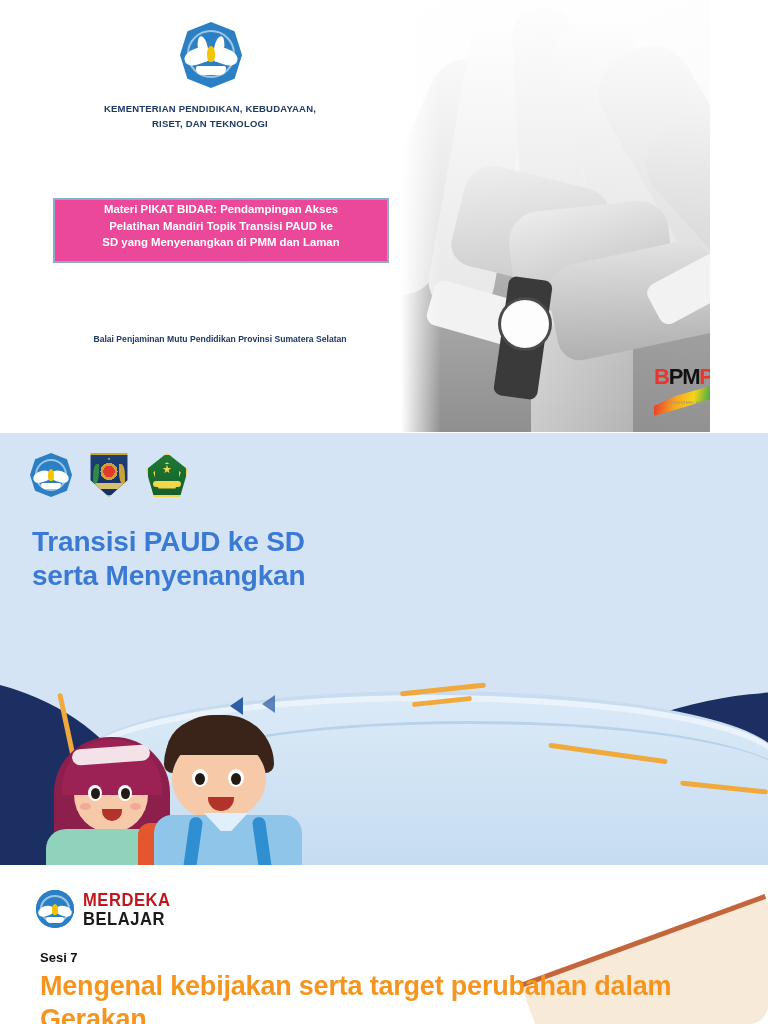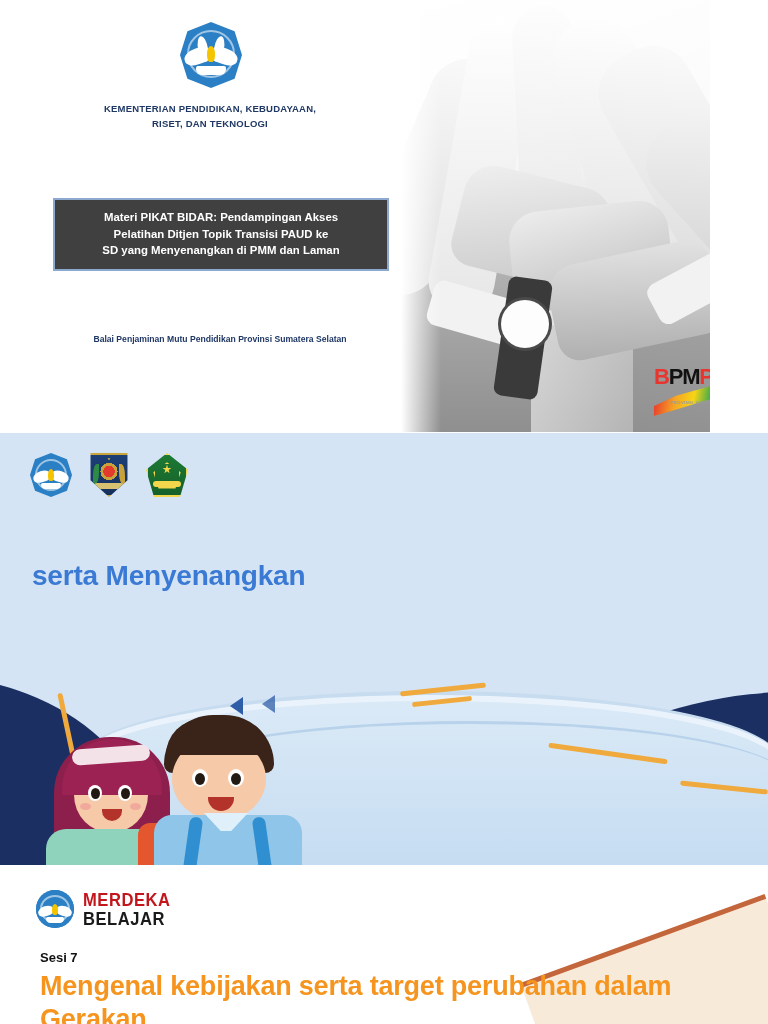--- a/index.html
+++ b/index.html
@@ -63,23 +63,23 @@
   .s1-logo { position:absolute; left:180px; top:22px; width:62px; height:66px; }
 
   .s1-ministry {
     position:absolute; left:60px; top:102px; width:300px;
     text-align:center; color:#1f3864;
     font-size:9.5px; font-weight:bold; line-height:1.55; letter-spacing:.2px;
   }
 
   .s1-titlebox {
     position:absolute; left:53px; top:198px; width:336px;
-    background:#404040;
+    background:#ec4899;
     border:2px solid #8ea9d0;
-    padding:9px 10px 10px 10px;
+    padding:1px 10px 10px 10px;
     text-align:center;
   }
   .s1-titlebox .line {
     color:#ffffff; font-size:11.4px; font-weight:bold; line-height:1.45;
   }
 
   .s1-footer {
     position:absolute; left:40px; top:333px; width:360px;
     text-align:center; color:#1f3864;
     font-size:8.6px; font-weight:bold; line-height:1.6;
@@ -202,21 +202,21 @@
   .kidB .strapR { position:absolute; left:108px; top:102px; width:13px; height:62px; background:#2f8fd0; transform:rotate(-8deg); border-radius:6px; }
   .kidB .packL { position:absolute; left:-10px; top:108px; width:40px; height:54px; background:#e4572e; border-radius:12px; }
   .kidB .collar { position:absolute; left:56px; top:98px; width:44px; height:18px; background:#dff0fb; clip-path:polygon(0 0,100% 0,62% 100%,38% 100%); }
 
   
   .tod { position:absolute; }
   .tod1 { left:536px; top:636px; }
   .tod2 { left:656px; top:632px; }
 
   
-  .slide3 { position:absolute; left:0; top:866px; width:768px; height:158px; background:#fff; overflow:hidden; }
+  .slide3 { position:absolute; left:0; top:866px; width:768px; height:158px; background:#fff; overflow:hidden;border-radius:19px; }
   .s3-corner {
     position:absolute; right:-30px; bottom:-60px; width:260px; height:150px;
     background:#f7ead9;
     transform:rotate(-20deg);
     border-top:5px solid #c4663c;
   }
   .s3-brand { position:absolute; left:36px; top:24px; display:flex; align-items:center; gap:9px; }
   .s3-twh { width:38px; height:38px; border-radius:50%; position:relative; background:#2b7fc4; }
   .mb-text { line-height:1; }
   .mb-1 { color:#c3161c; font-size:18px; font-weight:bold; letter-spacing:.6px; font-family:"Liberation Sans", sans-serif; transform:scaleX(.92); transform-origin:left; }
@@ -269,21 +269,21 @@
       <div class="twh-book" style="left:16px;top:44px;width:30px;height:9px;border-radius:2px 2px 6px 6px;"></div>
     </div>
 
     <div class="s1-ministry">
       <div>KEMENTERIAN PENDIDIKAN, KEBUDAYAAN,</div>
       <div>RISET, DAN TEKNOLOGI</div>
     </div>
 
     <div class="s1-titlebox">
       <div class="line">Materi PIKAT BIDAR: Pendampingan Akses</div>
-      <div class="line">Pelatihan Ditjen Topik Transisi PAUD ke</div>
+      <div class="line">Pelatihan Mandiri Topik Transisi PAUD ke</div>
       <div class="line">SD yang Menyenangkan di PMM dan Laman</div>
     </div>
 
     <div class="s1-footer">
       <div>Balai Penjaminan Mutu Pendidikan Provinsi Sumatera Selatan</div>
     </div>
 
     <div class="bpmp">
       <div class="bpmp-globe"></div>
       <div class="bpmp-swoosh"></div>
@@ -379,21 +379,21 @@
       <div class="logo-box">
         <div class="emblem-kemenag">
           <div class="inner"></div>
           <div class="star2"></div>
           <div class="scroll"></div>
         </div>
       </div>
     </div>
 
     <h1 class="s2-heading">
-      <br>
+      <span>Transisi PAUD ke SD</span><br>
       <span>serta Menyenangkan</span>
     </h1>
 
   </section>
 
   <section class="slide3">
 
     <div class="s3-corner"></div>
 
     <div class="s3-brand">

